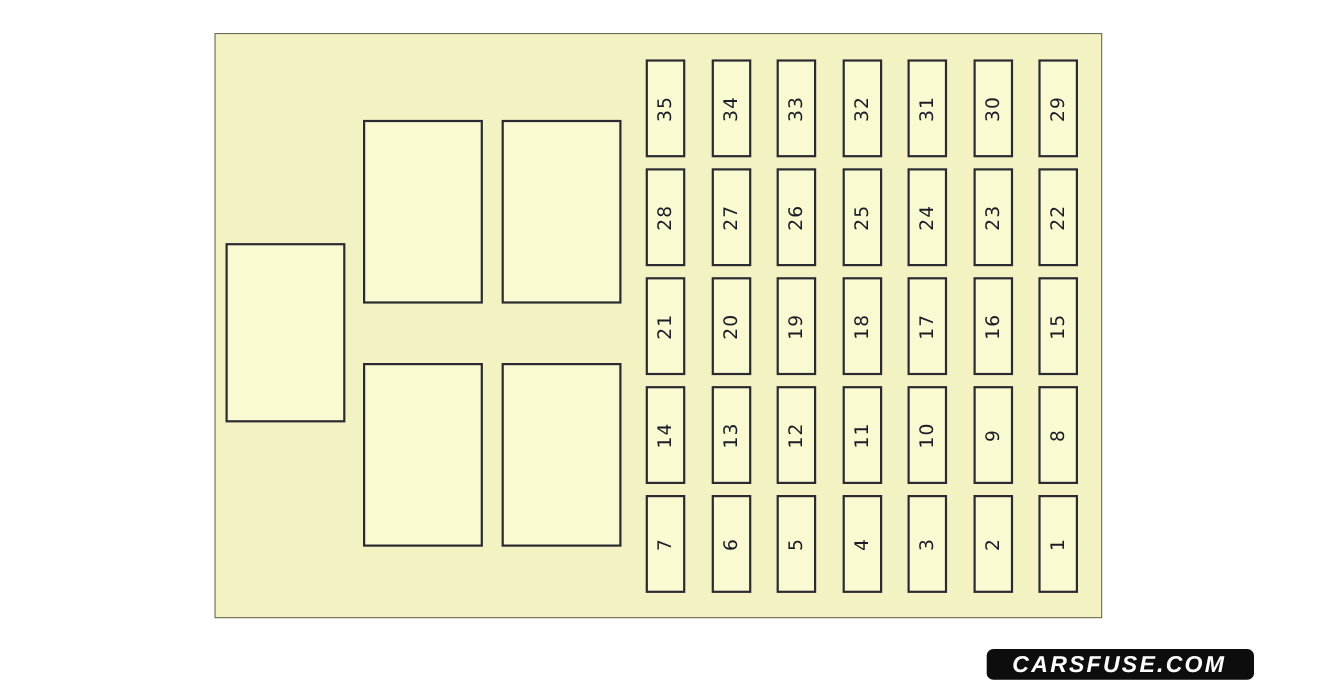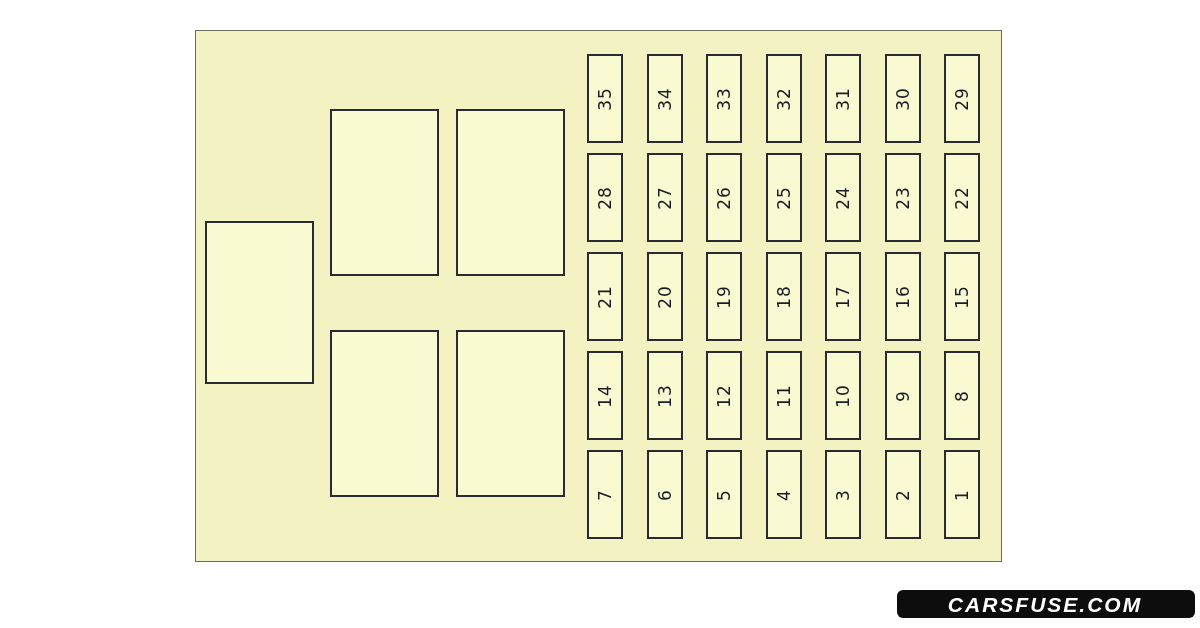--- a/index.html
+++ b/index.html
@@ -59,21 +59,21 @@
     transform: rotate(-90deg);
     font-size: 17px;
     letter-spacing: 1px;
     color: #1c1c26;
     white-space: nowrap;
   }
   .watermark {
     position: absolute;
     left: 897px;
     top: 590px;
-    width: 298px;
+    width: 243px;
     height: 28px;
     background: #0d0d0d;
     border-radius: 6px;
     display: flex;
     align-items: center;
     justify-content: center;
   }
   .watermark .wm-text {
     color: #ffffff;
     font-family: "Liberation Sans", sans-serif;

